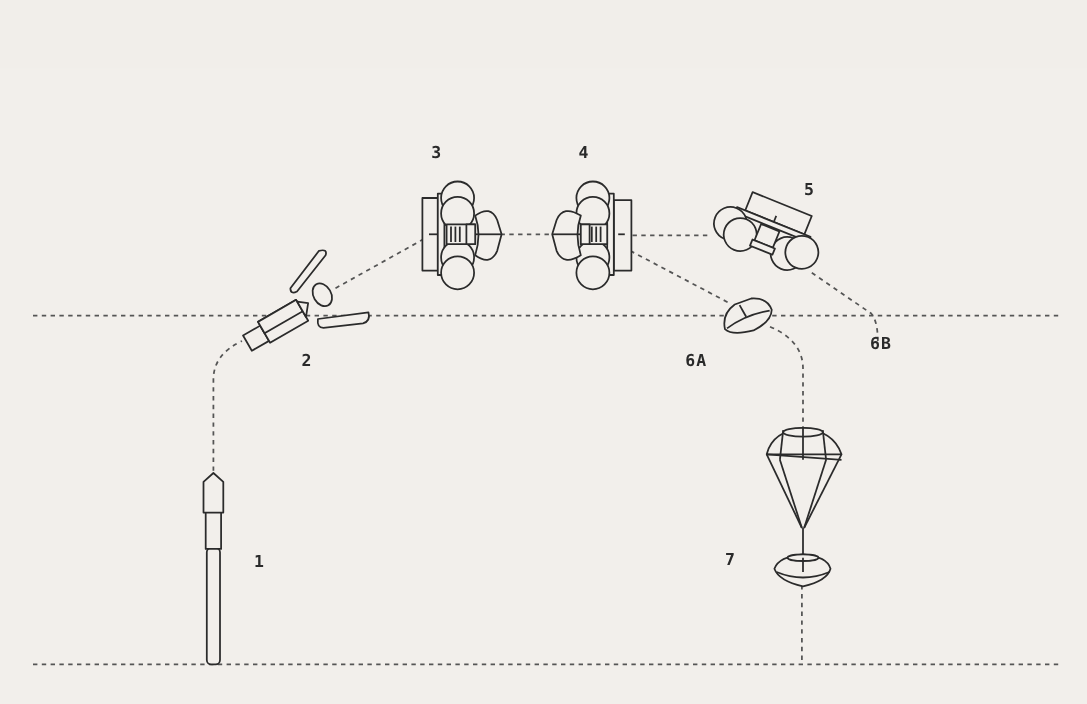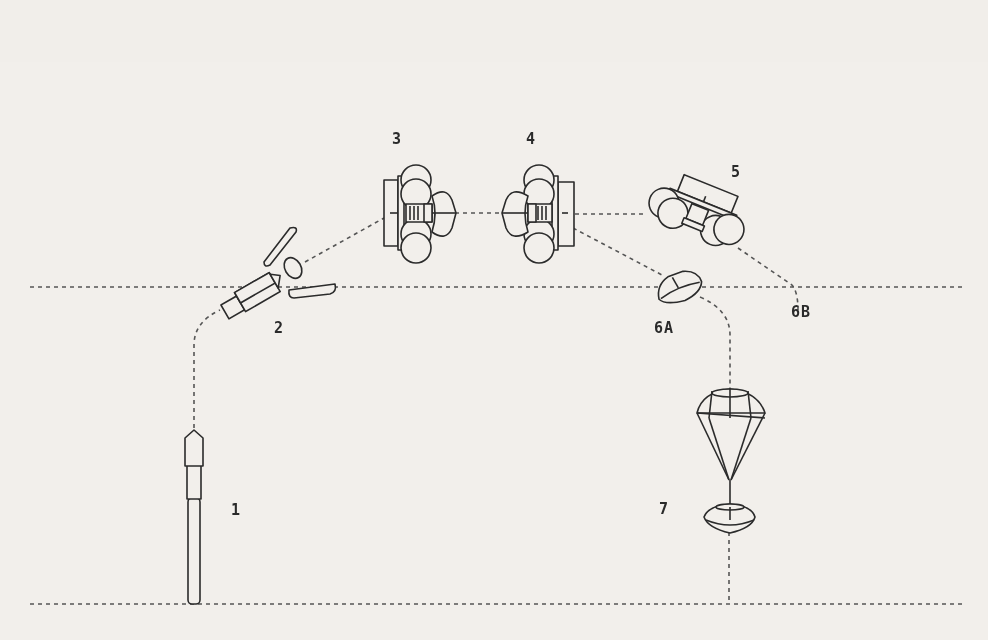--- a/index.html
+++ b/index.html
@@ -137,16 +137,16 @@
         <path d="M706 520 Q730 530 754 520"></path>
       </g>
     </g>
   </svg>
 
   <span class="label" style="left:236px; top:510px;">1</span>
   <span class="label" style="left:279px; top:328px;">2</span>
   <span class="label" style="left:397px; top:139px;">3</span>
   <span class="label" style="left:531px; top:139px;">4</span>
   <span class="label" style="left:736px; top:172px;">5</span>
-  <span class="label" style="left:664px; top:328px;">6A</span>
+  <span class="label" style="left:633px; top:328px;">6A</span>
   <span class="label" style="left:801px; top:312px;">6B</span>
   <span class="label" style="left:664px; top:509px;">7</span>
 </div>
 
 </body></html>

